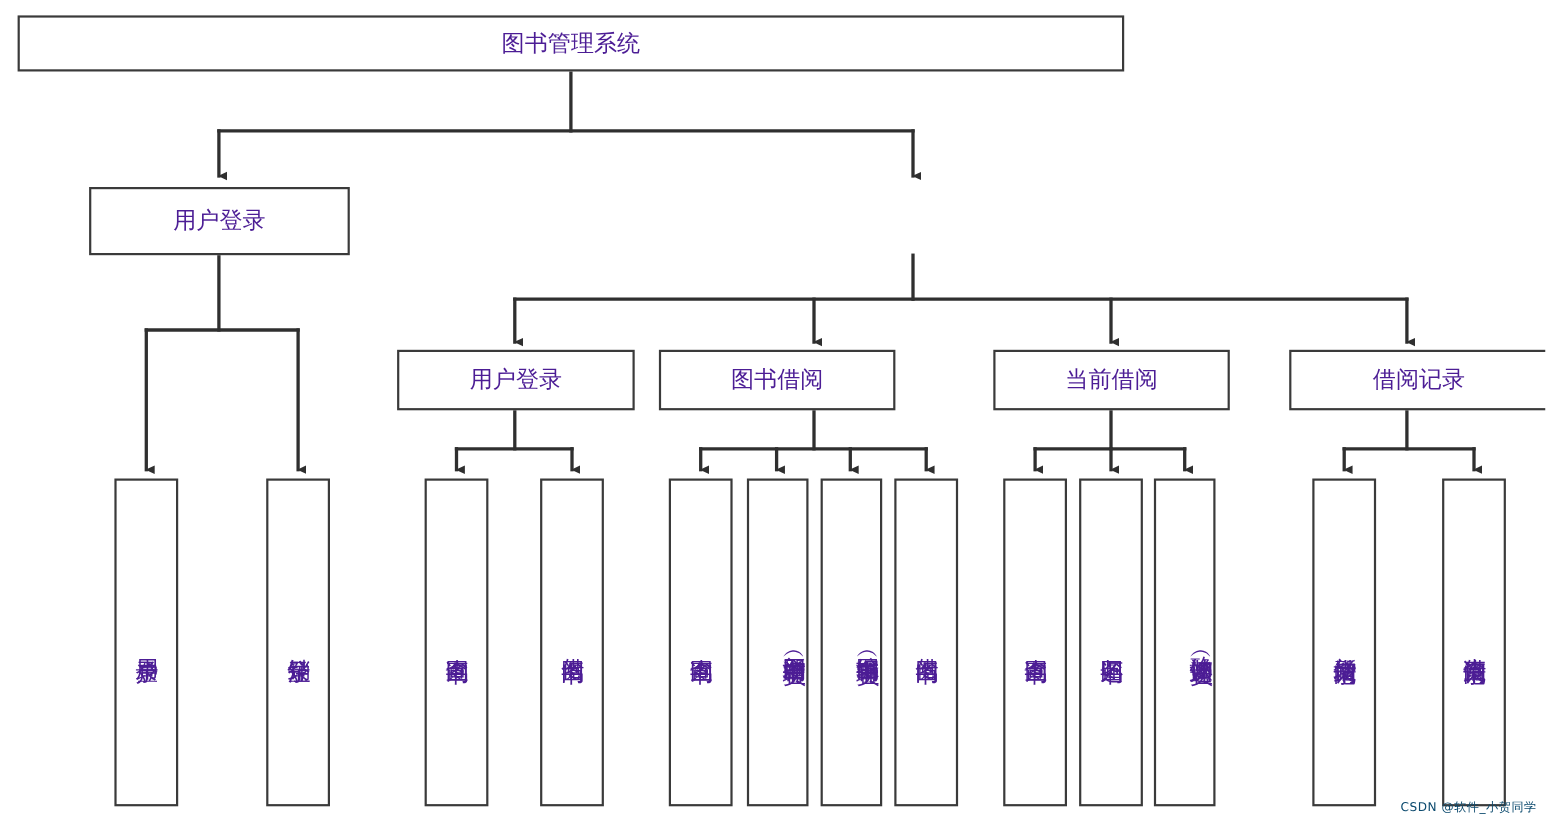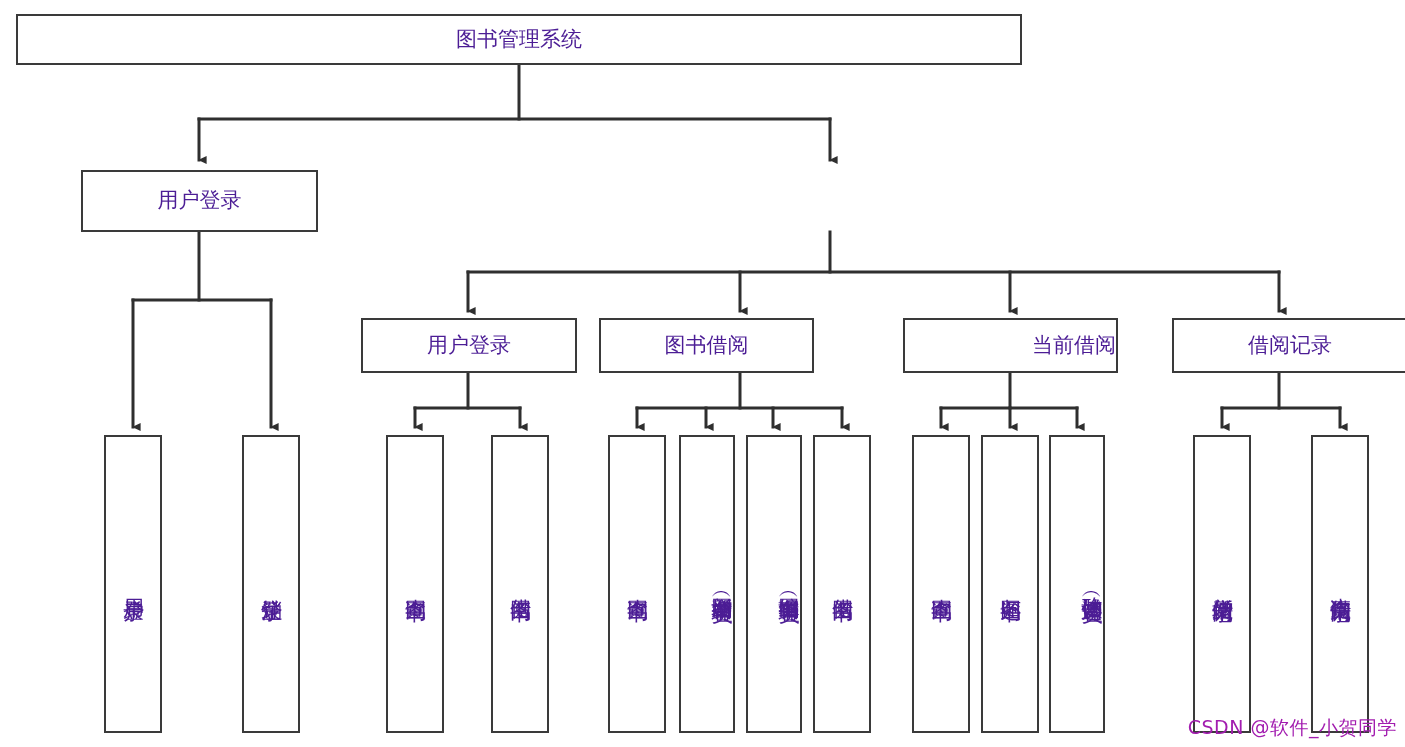--- a/index.html
+++ b/index.html
@@ -56,22 +56,22 @@
   }
   .vlabel {
     writing-mode: vertical-rl;
     text-orientation: upright;
     white-space: nowrap;
   }
   #watermark {
     position: absolute;
     right: 8px;
     bottom: 6px;
-    font-size: 19px;
-    color: #a21caf;
+    font-size: 11px;
+    color: #0c4a6e;
     letter-spacing: 0.5px;
     white-space: nowrap;
   }
 </style>
 </head>
 <body>
 
 <div id="diagram-canvas">
 
   <svg id="edge-layer" width="1405" height="747" viewBox="0 0 1405 747">
@@ -134,21 +134,21 @@
   <div class="node node-h" style="left:81px; top:170px; width:237px; height:62px;">
     <span>用户登录</span>
   </div>
 
   <div class="node node-h" style="left:361px; top:318px; width:216px; height:55px;">
     <span>用户登录</span>
   </div>
   <div class="node node-h" style="left:599px; top:318px; width:215px; height:55px;">
     <span>图书借阅</span>
   </div>
-  <div class="node node-h" style="left:903px; top:318px; width:215px; height:55px;justify-content:flex-end;">
+  <div class="node node-h" style="left:903px; top:318px; width:215px; height:55px;">
     <span>当前借阅</span>
   </div>
   <div class="node node-h" style="left:1172px; top:318px; width:236px; height:55px;">
     <span>借阅记录</span>
   </div>
 
   <div class="node node-v v-mid" style="left:104px; top:435px; width:58px; height:298px;">
     <span class="vlabel">用户登录</span>
   </div>
   <div class="node node-v v-mid" style="left:242px; top:435px; width:58px; height:298px;">

